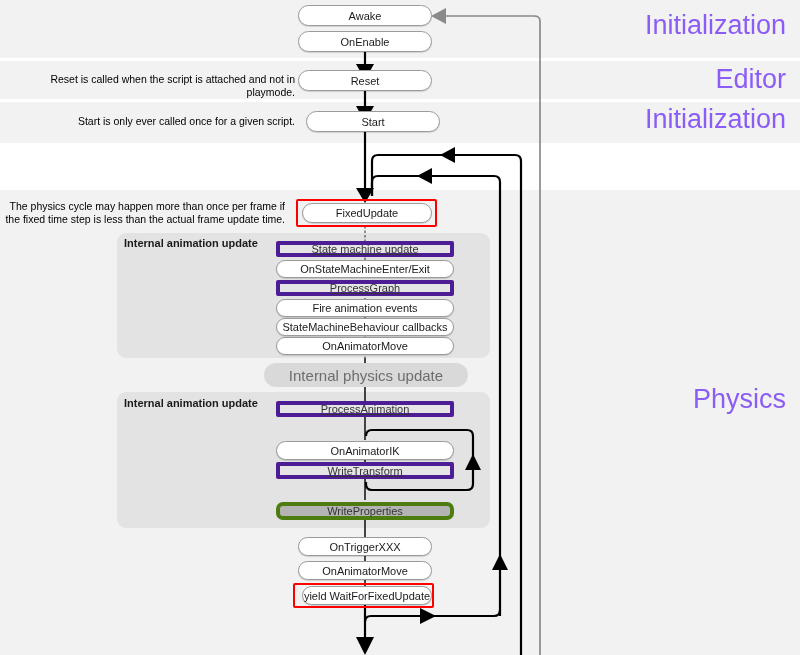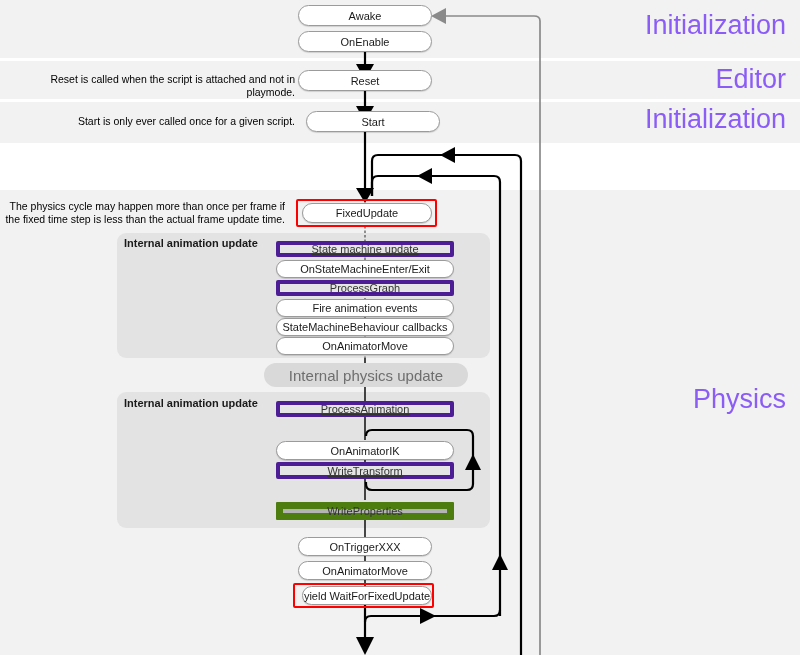--- a/index.html
+++ b/index.html
@@ -79,22 +79,22 @@
   .node.internal{
     background:#e5e5e5;
     border:4px solid #4c1d95;
     border-radius:2px;
     color:#333333;
     text-decoration:underline;
   }
   
   .node.internal-pill{
     background:#b4b4b4;
-    border:7px solid #4d7c0f;
-    border-radius:1px;
+    border:4px solid #4d7c0f;
+    border-radius:7px;
     color:#333333;
   }
   
   .node.group-pill{
     background:#d9d9d9;
     border:none;
     border-radius:12px;
     color:#6e6e6e;
     font-size:15px;
   }

